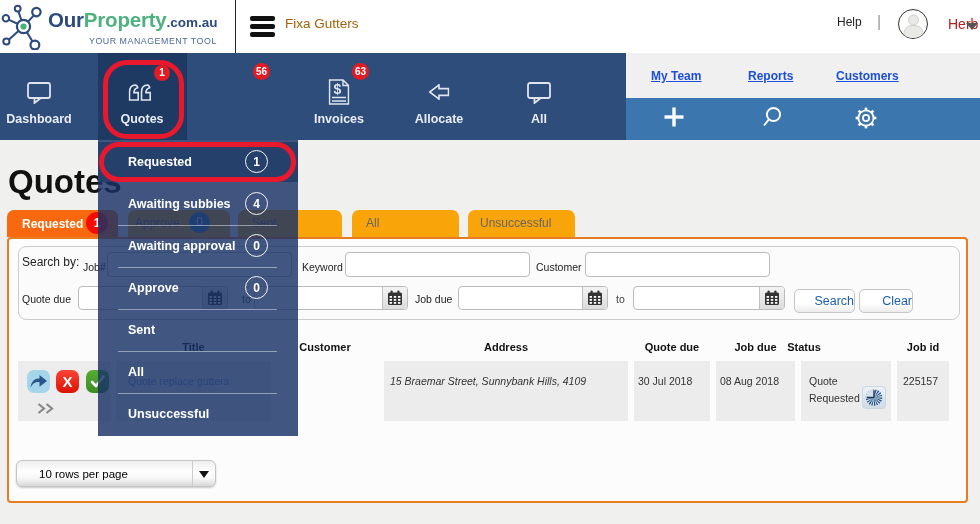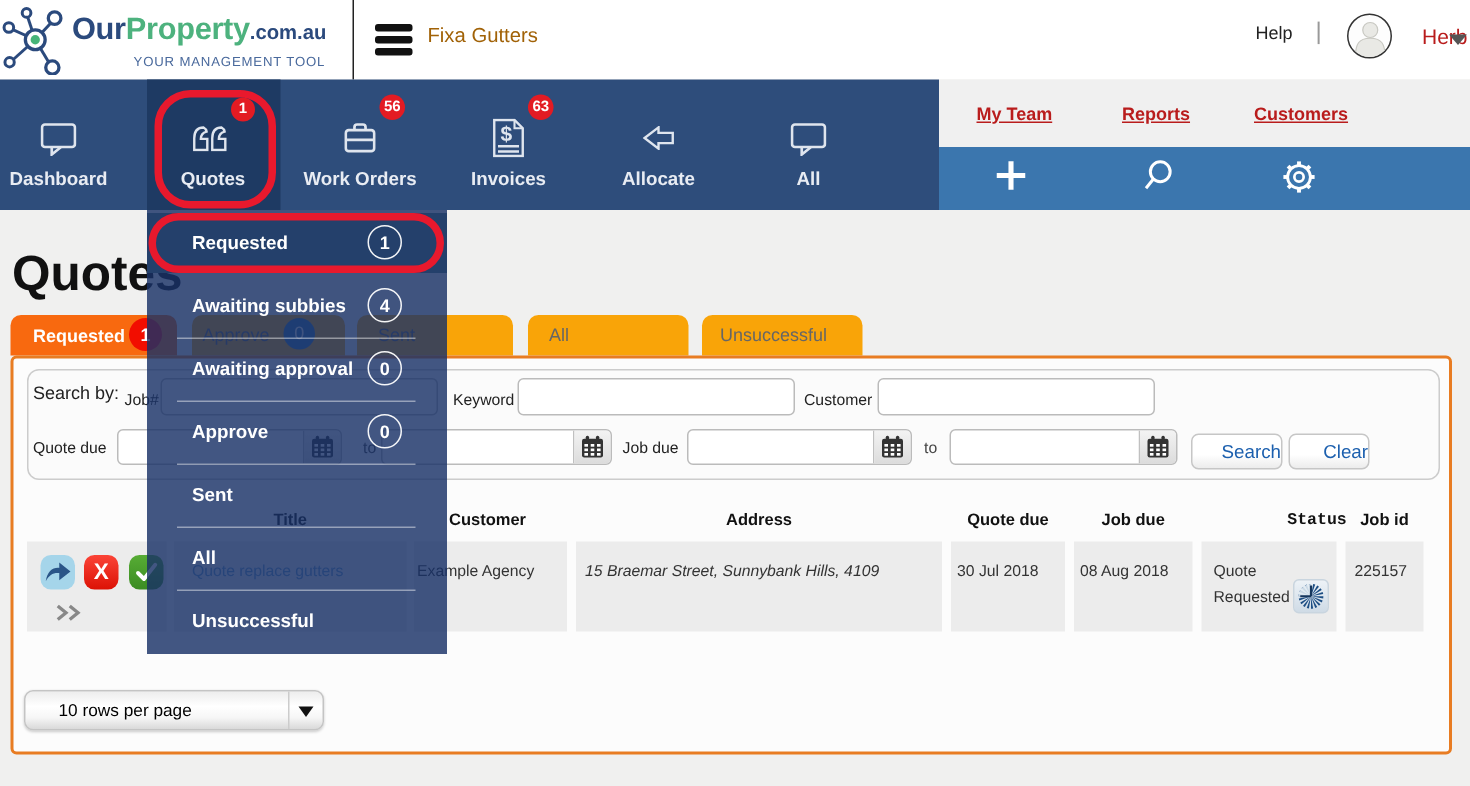--- a/index.html
+++ b/index.html
@@ -23,21 +23,21 @@
   
   #nav{position:absolute;left:0;top:53px;width:626px;height:87px;background:#2e4d7b;}
   #navsel{position:absolute;left:98px;top:0;width:89px;height:87px;background:#1e3a63;}
   .nitem{position:absolute;top:0;width:100px;height:87px;color:#e8ecf3;text-align:center;}
   .nlab{position:absolute;top:59px;width:100%;font-size:12.5px;font-weight:bold;}
   .nico{position:absolute;top:24px;left:50%;transform:translateX(-50%);}
   .badge{position:absolute;background:#e31b23;color:#fff;border-radius:50%;font-size:10px;font-weight:bold;text-align:center;}
   #navring{position:absolute;left:103px;top:60px;width:81px;height:79px;border:5px solid #e8192d;border-radius:24px;box-sizing:border-box;}
   
   #rtop{position:absolute;left:626px;top:53px;width:354px;height:45px;background:#f0f0f0;}
-  .rlink{position:absolute;top:16px;font-size:12px;font-weight:bold;color:#b91c1c;text-decoration:underline;}
+  .rlink{position:absolute;top:16px;font-size:12px;font-weight:bold;color:#1d4ed8;text-decoration:underline;}
   #rbot{position:absolute;left:626px;top:98px;width:354px;height:42px;background:#3b76ae;}
   
   #h1{position:absolute;left:8px;top:163px;font-size:33px;font-weight:bold;color:#111;}
   
   .tab{position:absolute;top:210px;height:27px;border-radius:7px 7px 0 0;background:#f9a408;color:#666;font-size:12px;}
   .tab span{position:absolute;top:6px;}
   
   #panel{position:absolute;left:7px;top:237px;width:961px;height:266px;border:2px solid #e87c22;border-radius:4px;background:#fcfcfc;box-sizing:border-box;}
   #spanel{position:absolute;left:18px;top:246px;width:942px;height:74px;border:1px solid #ccc;border-radius:8px;background:#fbfbfb;box-sizing:border-box;}
   .flab{position:absolute;font-size:10.5px;color:#222;}
@@ -110,28 +110,20 @@
       </svg>
       <div class="nlab">Dashboard</div>
     </div>
     <div class="nitem" style="left:92px">
       <svg class="nico" style="top:31px;margin-left:-2px" width="23" height="17" viewBox="0 0 23 17">
         <path d="M9.7,16 L1,16 L1,8.2 C1,3.6 3.2,1 7.2,1 C8.4,1.6 9,2.5 9.2,3.7 C6.6,4.4 5.4,6 5.4,8.6 L9.7,8.6 Z" fill="none" stroke="#dfe5ee" stroke-width="1.6"></path>
         <path d="M21.7,16 L13,16 L13,8.2 C13,3.6 15.2,1 19.2,1 C20.4,1.6 21,2.5 21.2,3.7 C18.6,4.4 17.4,6 17.4,8.6 L21.7,8.6 Z" fill="none" stroke="#dfe5ee" stroke-width="1.6"></path>
       </svg>
       <div class="nlab">Quotes</div>
     </div>
-    <div class="nitem" style="left:190px">
-      <svg class="nico" style="top:29px" width="21" height="20" viewBox="0 0 21 20">
-        <rect x="1" y="4.8" width="19" height="14" rx="2" fill="none" stroke="#dfe5ee" stroke-width="1.8"></rect>
-        <path d="M6.8,4.8 L6.8,2.8 C6.8,1.7 7.5,1 8.6,1 L12.4,1 C13.5,1 14.2,1.7 14.2,2.8 L14.2,4.8" fill="none" stroke="#dfe5ee" stroke-width="1.8"></path>
-        <line x1="1" y1="11.3" x2="20" y2="11.3" stroke="#dfe5ee" stroke-width="1.8"></line>
-      </svg>
-      <div class="nlab">Work Orders</div>
-    </div>
     <div class="nitem" style="left:289px">
       <svg class="nico" style="top:26px" width="21" height="26" viewBox="0 0 21 26">
         <path d="M1,1 L14.5,1 L20,6.5 L20,25 L1,25 Z" fill="none" stroke="#dfe5ee" stroke-width="1.6"></path>
         <path d="M14.5,1 L14.5,6.5 L20,6.5" fill="none" stroke="#dfe5ee" stroke-width="1.4"></path>
         <text x="9" y="15" font-size="14" font-weight="bold" fill="#dfe5ee" text-anchor="middle" font-family="Liberation Sans">$</text>
         <line x1="3.5" y1="18.5" x2="17.5" y2="18.5" stroke="#dfe5ee" stroke-width="1.6"></line>
         <line x1="3.5" y1="22" x2="17.5" y2="22" stroke="#dfe5ee" stroke-width="1.6"></line>
       </svg>
       <div class="nlab">Invoices</div>
     </div>
@@ -301,29 +293,26 @@
       </div>
     </div>
   <div class="btn" style="left:794px;width:61px;line-height:22px;">Search</div>
   <div class="btn" style="left:859px;width:54px;line-height:22px;">Clear</div>
 
   <div class="th" style="left:116px;width:155px;">Title</div>
   <div class="th" style="left:272px;width:106px;">Customer</div>
   <div class="th" style="left:384px;width:244px;">Address</div>
   <div class="th" style="left:634px;width:76px;">Quote due</div>
   <div class="th" style="left:716px;width:79px;">Job due</div>
-  <div class="th" style="left:833px;width:90px;font-family:Liberation Mono, monospace;">Status</div>
+  <div class="th" style="left:759px;width:90px;">Status</div>
   <div class="th" style="left:897px;width:52px;">Job id</div>
 
   <div class="cell" style="left:18px;width:93px;"></div>
   <div class="cell" style="left:116px;width:155px;">
       <div class="ctext" style="left:12px;color:#6699cc;">Quote replace gutters</div>
-    </div>
-  <div class="cell" style="left:276px;width:102px;">
-      <div class="ctext" style="left:2px;">Example Agency</div>
     </div>
   <div class="cell" style="left:384px;width:244px;">
       <div class="ctext" style="left:6px;font-style:italic;">15 Braemar Street, Sunnybank Hills, 4109</div>
     </div>
   <div class="cell" style="left:634px;width:76px;">
       <div class="ctext" style="left:4px;">30 Jul 2018</div>
     </div>
   <div class="cell" style="left:716px;width:79px;">
       <div class="ctext" style="left:4px;">08 Aug 2018</div>
     </div>

